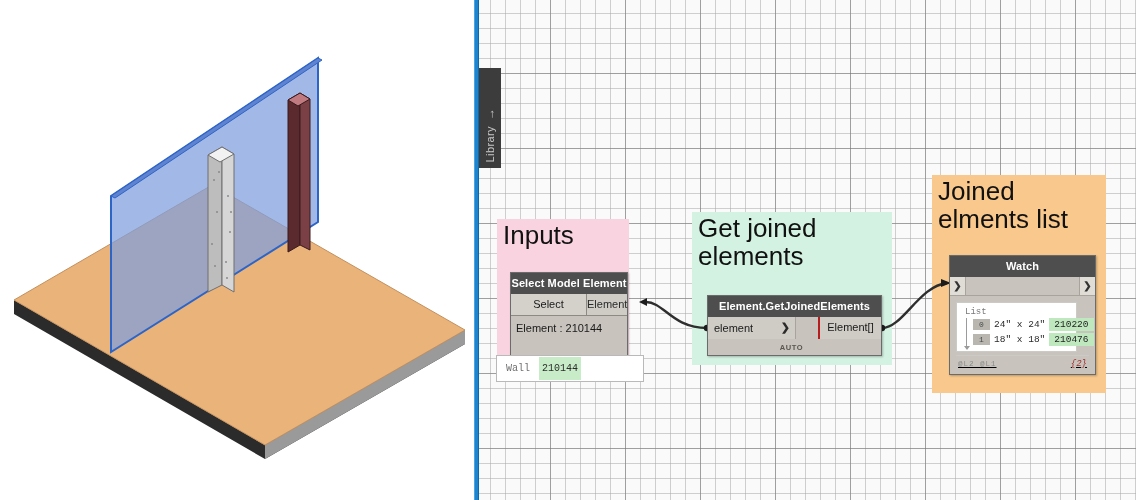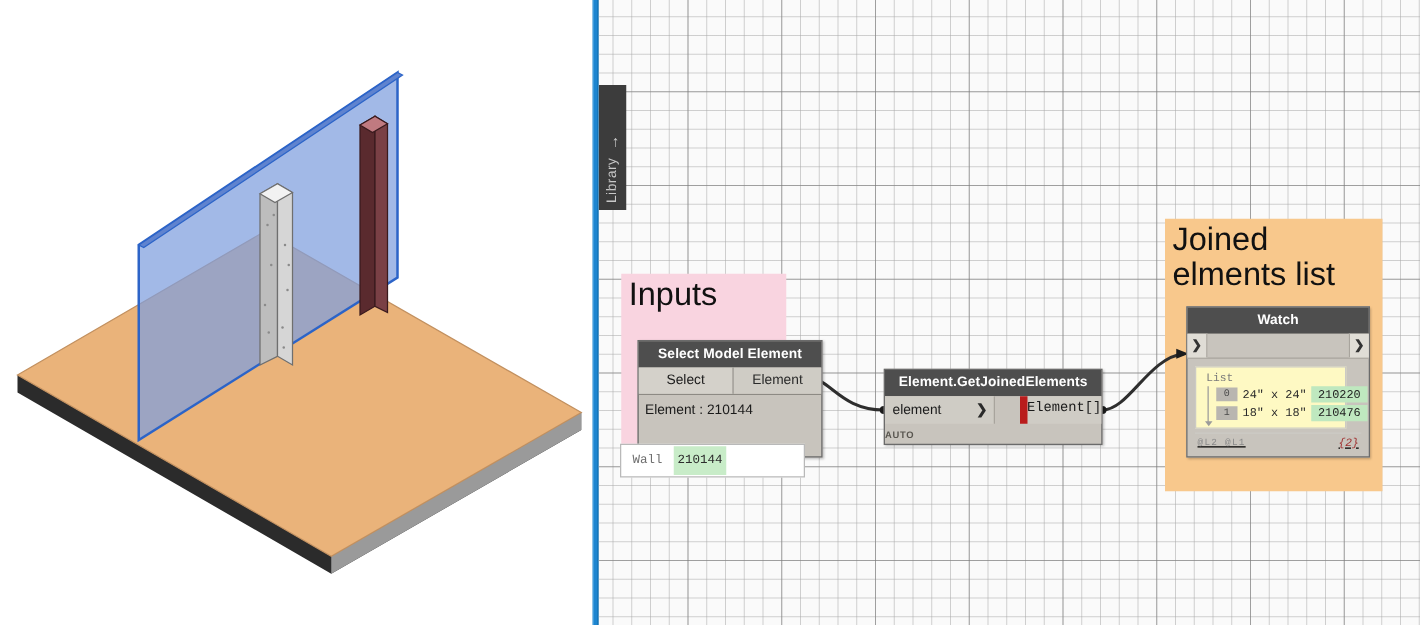--- a/index.html
+++ b/index.html
@@ -103,21 +103,21 @@
     color: #ffffff;
     font-size: 11px;
     font-weight: bold;
     text-align: center;
     padding: 4px 0 5px 0;
     letter-spacing: 0.1px;
   }
   .node-body { position: relative; }
 
   
-  #node-select { left: 31px; top: 272px; width: 148px; }
+  #node-select { left: 31px; top: 272px; width: 118px; }
   #node-select .port-row {
     display: flex;
     border-bottom: 1px solid #8d8a84;
   }
   #node-select .btn-select {
     flex: 0 0 75px;
     background: #d4d1ca;
     border-right: 1px solid #8d8a84;
     text-align: center;
     font-size: 11px;
@@ -172,56 +172,55 @@
     padding: 4px 5px 5px 6px;
     box-sizing: border-box;
   }
   #node-getjoined .in-port .chev {
     color: #2a2a2a; font-weight: bold; font-size: 11px;
   }
   #node-getjoined .spacer { flex: 1; }
   #node-getjoined .out-port {
     flex: 0 0 63px;
     background: #cfccc5;
-    border-left: 6px solid #b91c1c;
+    border-left: 2px solid #b91c1c;
     text-align: center;
     font-size: 11px; color: #1a1a1a;
     padding: 4px 0 5px 0;
     box-sizing: border-box;
-    font-family: Liberation Mono, monospace;
   }
   #node-getjoined .auto-row {
-    text-align: left;
+    text-align: center;
     font-size: 7.5px;
     font-weight: bold;
     letter-spacing: 0.6px;
     color: #595650;
     padding: 4px 6px 3px 0;
   }
 
   
-  #node-watch { left: 470px; top: 245px; width: 147px; }
+  #node-watch { left: 470px; top: 255px; width: 147px; }
   #node-watch .watch-ports {
     display: flex; justify-content: space-between;
     background: #c8c4bd;
     border-bottom: 1px solid #a8a49d;
   }
   #node-watch .wport {
     width: 15px;
     background: #e0ddd6;
     font-size: 10px;
     font-weight: bold;
     color: #333333;
     text-align: center;
     padding: 3px 0 4px 0;
   }
   #node-watch .wport.left  { border-right: 1px solid #a8a49d; }
   #node-watch .wport.right { border-left: 1px solid #a8a49d; }
   #node-watch .watch-content {
-    background: #fef9c3;
+    background: #ffffff;
     margin: 6px 18px 0 6px;
     border: 1px solid #cccac5;
     padding: 4px 0 4px 0;
     position: relative;
   }
   #node-watch .list-label {
     font-family: "Liberation Mono", monospace;
     font-size: 9px;
     color: #7a7a7a;
     padding-left: 8px;
@@ -326,20 +325,24 @@
   </div>
 
   <div id="divider"></div>
 
   <div id="canvas">
 
     <div class="group" id="group-inputs">
       <div class="group-title">Inputs</div>
     </div>
 
+    <div class="group" id="group-joined">
+      <div class="group-title">Get joined
+elements</div>
+    </div>
 
     <div class="group" id="group-list">
       <div class="group-title">Joined
 elments list</div>
     </div>
 
     <svg id="wires">
       <path d="M 167 302 C 185 302 193 328 228 328" fill="none" stroke="#2e2e2e" stroke-width="2.4"></path>
       <polygon points="168,298 160,302 168,306" fill="#1c1c1c"></polygon>
       <circle cx="228" cy="328" r="3.2" fill="#1c1c1c"></circle>

